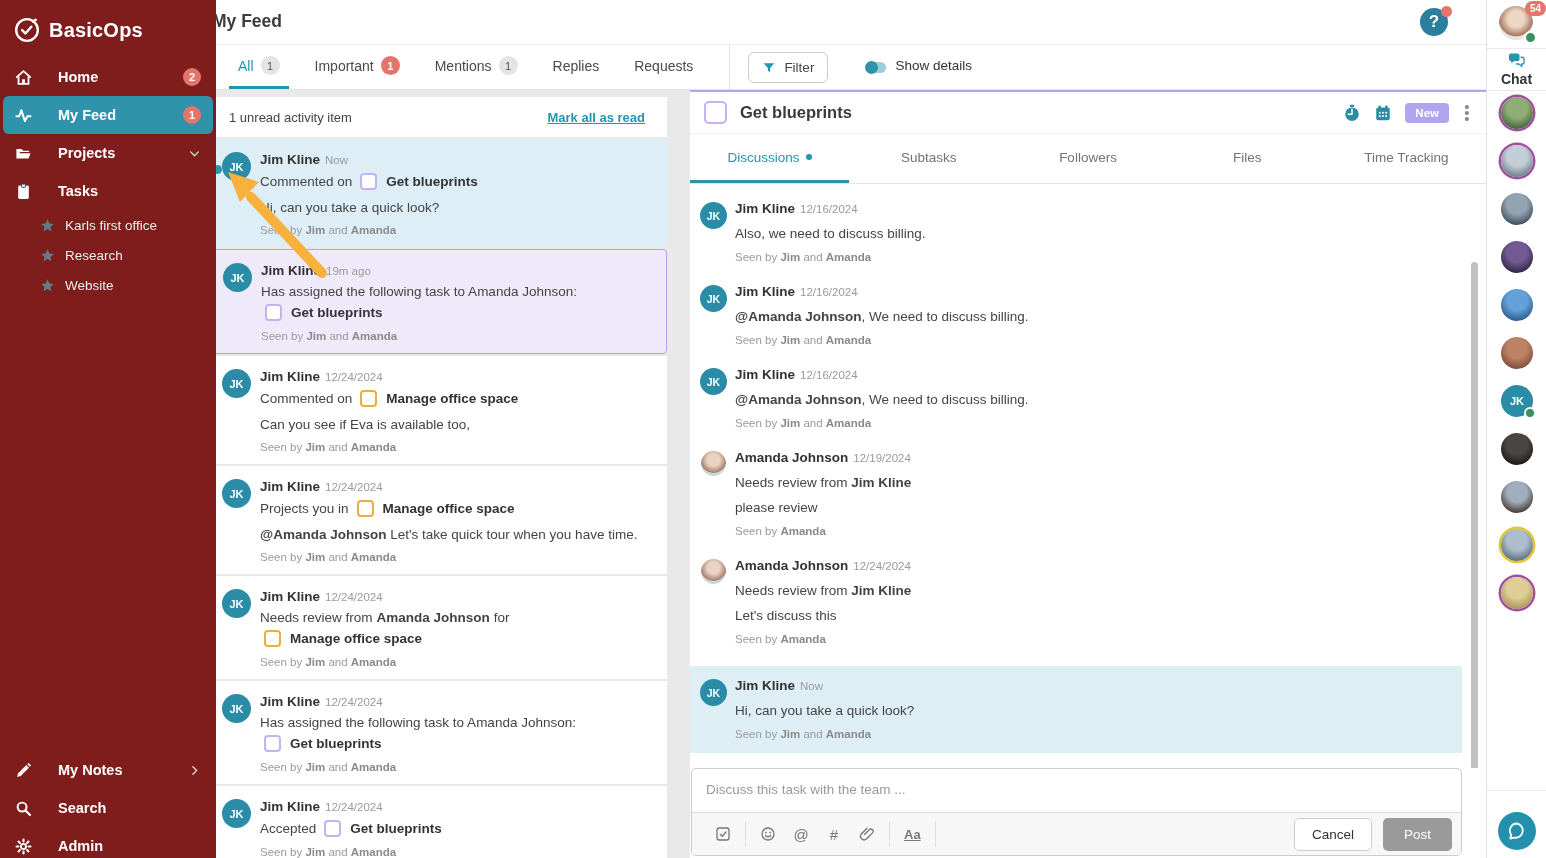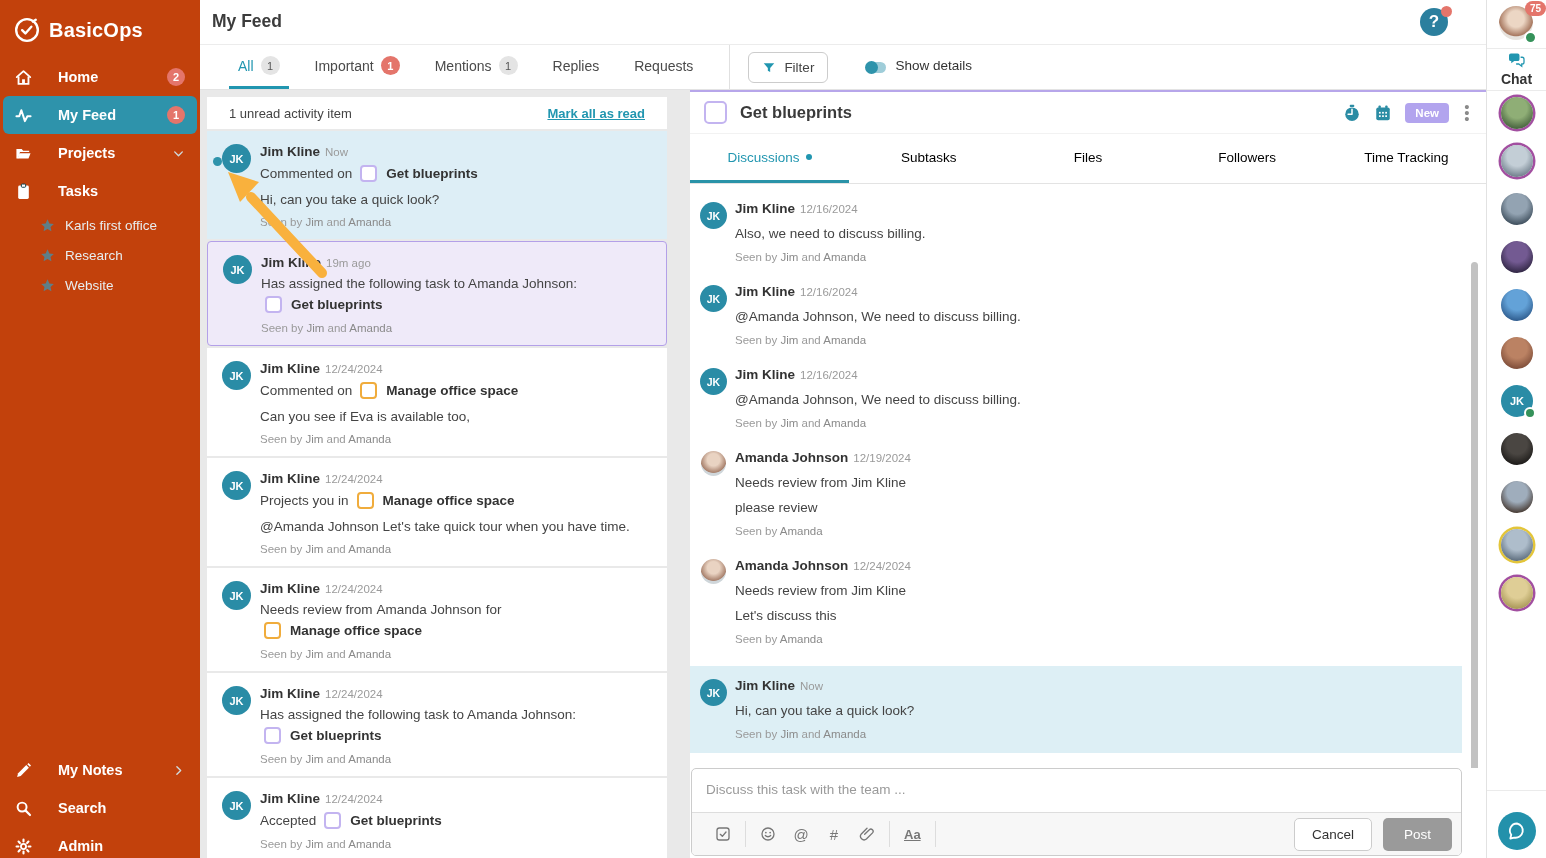--- a/index.html
+++ b/index.html
@@ -1,20 +1,20 @@
 <!DOCTYPE html>
 <html><head>
 <meta charset="utf-8">
 <style>
   *{margin:0;padding:0;box-sizing:border-box;font-family:"Liberation Sans",sans-serif}
   html,body{background:#d8d8d8}
   #app{position:relative;width:1546px;height:858px;background:#e9e9e9;overflow:hidden}
 
   
-  #sidebar{position:absolute;left:0;top:0;width:200px;height:858px;background:#c2410c;color:#fff;z-index:5}
+  #sidebar{position:absolute;left:0;top:0;width:216px;height:858px;background:#7f1d1d;color:#fff;z-index:5}
   .logo-row{display:flex;align-items:center;gap:9px;padding:17px 14px 15px 14px}
   .logo-mark{width:26px;height:26px;color:#fff}
   .logo-text{font-size:20px;font-weight:700;letter-spacing:.2px}
   .nav-item{position:relative;display:flex;align-items:center;gap:26px;height:38px;margin:0 3px;padding:0 12px;border-radius:6px;font-size:14.5px;font-weight:700;cursor:pointer}
   .nav-item.active{background:#2e93ab}
   .nav-icon{width:17px;height:17px;flex:0 0 17px;color:#fff;display:flex;align-items:center}
   .nav-icon svg{width:100%;height:100%}
   .nav-badge{margin-left:auto;min-width:18px;height:18px;border-radius:9px;background:#e4756b;color:#fff;font-size:11px;font-weight:700;display:flex;align-items:center;justify-content:center;padding:0 4px}
   .nav-chevron{margin-left:auto;width:13px;height:13px;color:#cfdadd}
   .proj-item{display:flex;align-items:center;gap:10px;height:30px;padding:0 12px 0 40px;font-size:13.5px;color:#e8eef0;cursor:pointer}
@@ -36,55 +36,55 @@
   .tbadge.red{background:#e4756b;color:#fff;font-weight:700}
   .tab-divider{width:1px;background:#e0e0e0;margin:0 0 0 10px}
   #filter-btn{display:flex;align-items:center;gap:8px;border:1px solid #ccc;border-radius:6px;height:31px;margin:7px 0 0 18px;padding:0 13px;font-size:13.5px;color:#444;cursor:pointer;background:#fff}
   #filter-btn .nav-icon{color:#2196b0;width:14px;height:14px;flex-basis:14px}
   #details-toggle{width:20px;height:11px;border-radius:6px;background:#9fcdd9;position:relative;margin:17px 0 0 38px;cursor:pointer}
   #details-toggle .knob{position:absolute;left:-1px;top:-1px;width:13px;height:13px;border-radius:50%;background:#2e93ab}
   #show-details-label{font-size:13.5px;color:#333;margin:13px 0 0 9px;cursor:pointer}
 
   
   #feedcol{position:absolute;left:207px;top:97px;width:460px;height:761px;z-index:2}
-  #feed-head{background:#fff;height:32px;display:flex;align-items:center;justify-content:space-between;padding:0 22px;margin-bottom:2px}
+  #feed-head{background:#fff;height:40px;display:flex;align-items:center;justify-content:space-between;padding:0 22px;margin-bottom:2px}
   #unread-text{font-size:13px;color:#444}
   #mark-all{font-size:13px;color:#2196b0;text-decoration:underline;font-weight:600;cursor:pointer}
   .feed-item{position:relative;background:#fff;margin-bottom:2px;padding:13px 14px 11px 53px;cursor:pointer}
   .feed-item.unread{background:#ddeef6}
   .feed-item.selected{background:#efeaf9;border:1px solid #b3a0e8;border-radius:4px}
   .unread-dot{position:absolute;left:6px;top:26px;width:9px;height:9px;border-radius:50%;background:#2e93ab}
   .avatar-jk{position:absolute;left:15px;top:13px;width:29px;height:29px;border-radius:50%;background:#2a8ca6;color:#fff;font-size:11px;font-weight:700;display:flex;align-items:center;justify-content:center}
   .fi-head{font-size:13.5px;color:#333}
   .fi-author{font-weight:700}
   .fi-time{font-size:11.5px;color:#9a9a9a;margin-left:5px}
   .fi-action{margin-top:6px;font-size:13.5px;color:#444;display:flex;align-items:center;flex-wrap:wrap;gap:4px}
   .fi-taskline{margin-top:5px;display:flex;align-items:center}
   .chip{display:inline-flex;align-items:center;gap:9px;margin:0 4px;cursor:pointer}
   .chipbox{width:17px;height:17px;border-radius:4px;border:2px solid #c3b4f0;background:#fff;display:inline-block}
   .chipbox.orange{border-color:#f0ac3c}
   .chiplbl{font-size:13.5px;font-weight:700;color:#333}
   .fi-text{margin-top:10px;font-size:13.5px;color:#444}
   .fi-seen{margin-top:9px;font-size:11.5px;color:#9a9a9a}
   .fi-seen .b{color:#8a8a8a}
-  .b{font-weight:400}
+  .b{font-weight:700}
 
   
   #taskpanel{position:absolute;left:690px;top:88px;width:796px;height:770px;background:#fff;border-top:4px solid #b7a6ea;z-index:2}
   #task-header{position:relative;height:42px;background:#fff;z-index:2;display:flex;align-items:center;padding:0 14px;border-bottom:1px solid #f2f2f2}
   #task-checkbox{width:23px;height:23px;border:2px solid #c3b4f0;border-radius:5px;background:#fff;cursor:pointer}
   #task-title{font-size:16.5px;font-weight:700;color:#3a3a3a;margin-left:13px}
   #task-header .right{margin-left:auto;display:flex;align-items:center;gap:13px}
   .hicon{width:18px;height:18px;color:#2b8ca4;cursor:pointer}
   .hicon svg{width:100%;height:100%}
   #new-badge{background:#b2a4ee;color:#fff;font-size:11.5px;font-weight:700;padding:4px 10px;border-radius:4px}
   #kebab{color:#8a8a8a;font-size:15px;letter-spacing:0;cursor:pointer;line-height:6px;text-align:center;width:10px}
   #cropped-avatar{position:absolute;left:14px;top:26px;width:24px;height:24px;border-radius:50%;background:linear-gradient(160deg,#e8d5c0 20%,#9a6d58 70%);z-index:1}
   #task-tabs{position:relative;z-index:2;display:flex;height:50px;background:#fff;border-bottom:1px solid #e3e3e3}
-  .ttab{flex:1;display:flex;align-items:center;justify-content:center;gap:6px;font-size:13.5px;color:#000000;cursor:pointer;border-bottom:3px solid transparent}
+  .ttab{flex:1;display:flex;align-items:center;justify-content:center;gap:6px;font-size:13.5px;color:#737373;cursor:pointer;border-bottom:3px solid transparent}
   .ttab.active{color:#2196b0;border-bottom-color:#2a93a8}
   .ttab .dot{width:6px;height:6px;border-radius:50%;background:#2196b0}
 
   #messages{position:relative;height:584px;overflow:hidden;padding-top:17px}
   .msg{position:relative;padding:0 24px 0 45px;margin-bottom:21px}
   .msg.highlight{background:#ddeff5;margin:0 24px 0 0;padding:12px 0 13px 45px}
   .msg-avatar-jk{position:absolute;left:10px;top:1px;width:27px;height:27px;border-radius:50%;background:#2a8ca6;color:#fff;font-size:10.5px;font-weight:700;display:flex;align-items:center;justify-content:center}
   .msg.highlight .msg-avatar-jk{top:13px}
   .msg-avatar-photo{position:absolute;left:11px;top:1px;width:25px;height:25px;border-radius:50%;background:radial-gradient(circle at 50% 35%,#e9d3c2 30%,#a9826e 62%,#cfd6da 66%)}
   .msg-head{font-size:13.5px;color:#333}
@@ -420,24 +420,24 @@
     </div>
     <div id="task-tabs">
         <div class="ttab active">
           <span>Discussions</span>
           <span class="dot"></span>
         </div>
         <div class="ttab">
           <span>Subtasks</span>
         </div>
         <div class="ttab">
+          <span>Followers</span>
+        </div>
+        <div class="ttab">
           <span>Files</span>
-        </div>
-        <div class="ttab">
-          <span>Followers</span>
         </div>
         <div class="ttab">
           <span>Time Tracking</span>
         </div>
       </div>
     <div id="messages">
       <div id="msg-list">
           <div class="msg">
             <span class="msg-avatar-jk">JK</span>
             <div class="msg-head"><span class="fi-author">Jim Kline</span><span class="fi-time">12/16/2024</span></div>
@@ -512,21 +512,21 @@
           </span>
           <span class="spacer"></span>
         <button id="cancel-btn">Cancel</button>
         <button id="post-btn">Post</button>
       </div>
     </div>
   </section>
 
   <aside id="rail">
     <div id="rail-user"></div>
-    <div id="rail-user-badge">75</div>
+    <div id="rail-user-badge">54</div>
     <div id="rail-user-dot"></div>
     <div class="rail-div" style="top:48px"></div>
     <div id="chat-block">
       <span class="nav-icon">
         <svg viewBox="0 0 24 24">
             <path d="M2 4.5A2.5 2.5 0 014.5 2h9A2.5 2.5 0 0116 4.5v5a2.5 2.5 0 01-2.5 2.5H9l-4 3v-3H4.5A2.5 2.5 0 012 9.5z" fill="currentColor"></path>
             <path d="M17.5 7h2A2.5 2.5 0 0122 9.5v4a2.5 2.5 0 01-2.5 2.5H19v3l-4-3h-3.5" fill="none" stroke="currentColor" stroke-width="1.7"></path>
           </svg>
       </span>
       <div id="chat-label">Chat</div>

